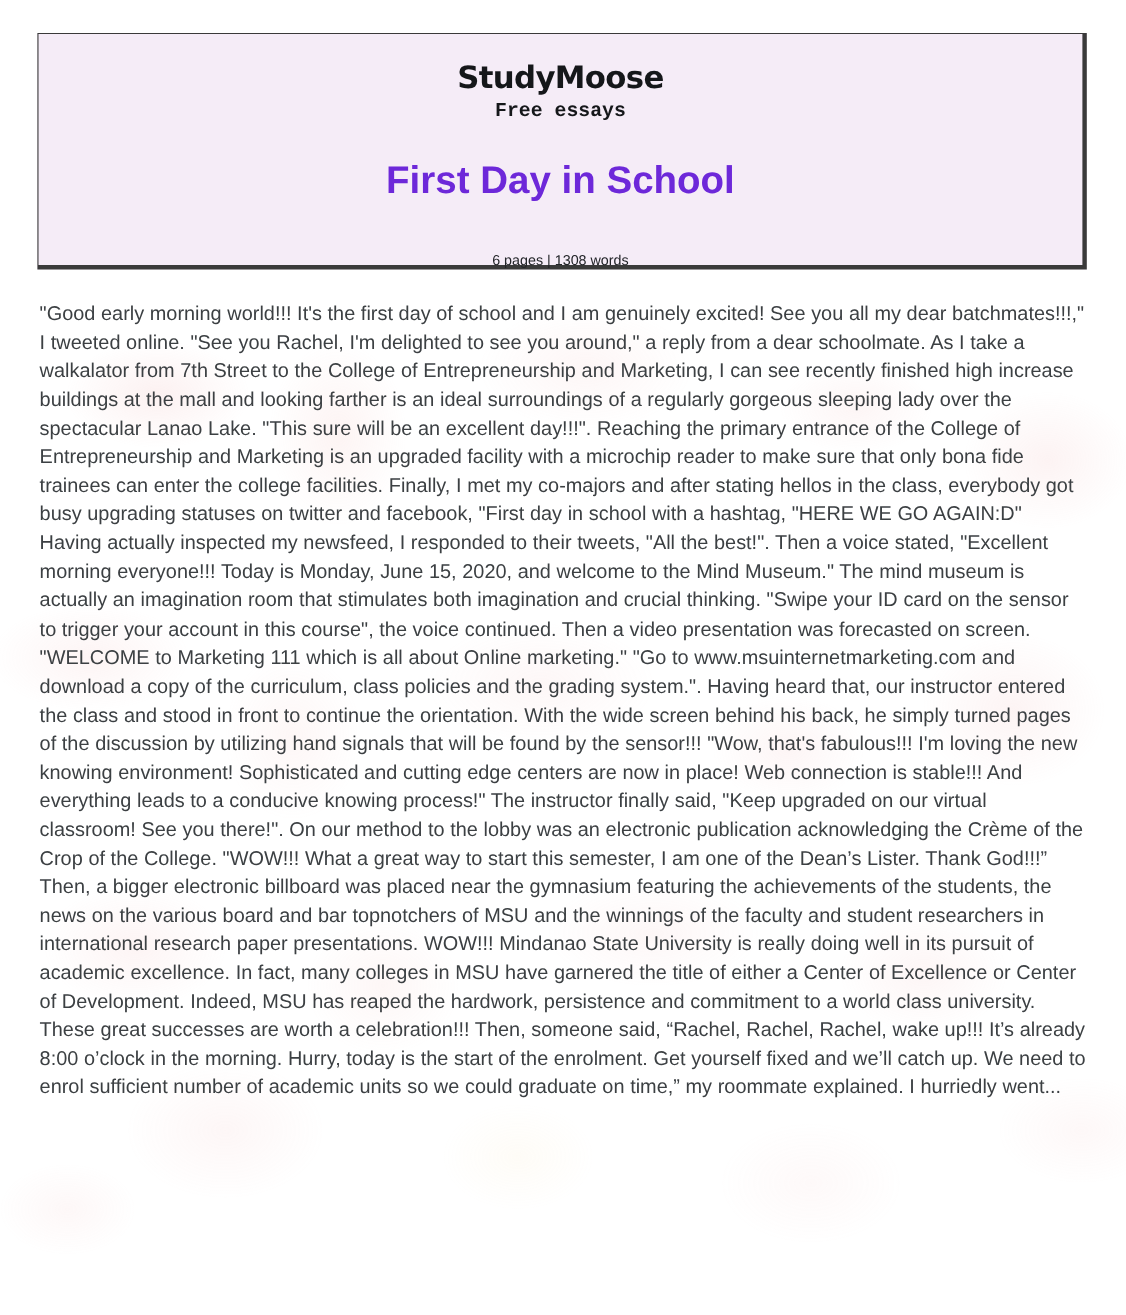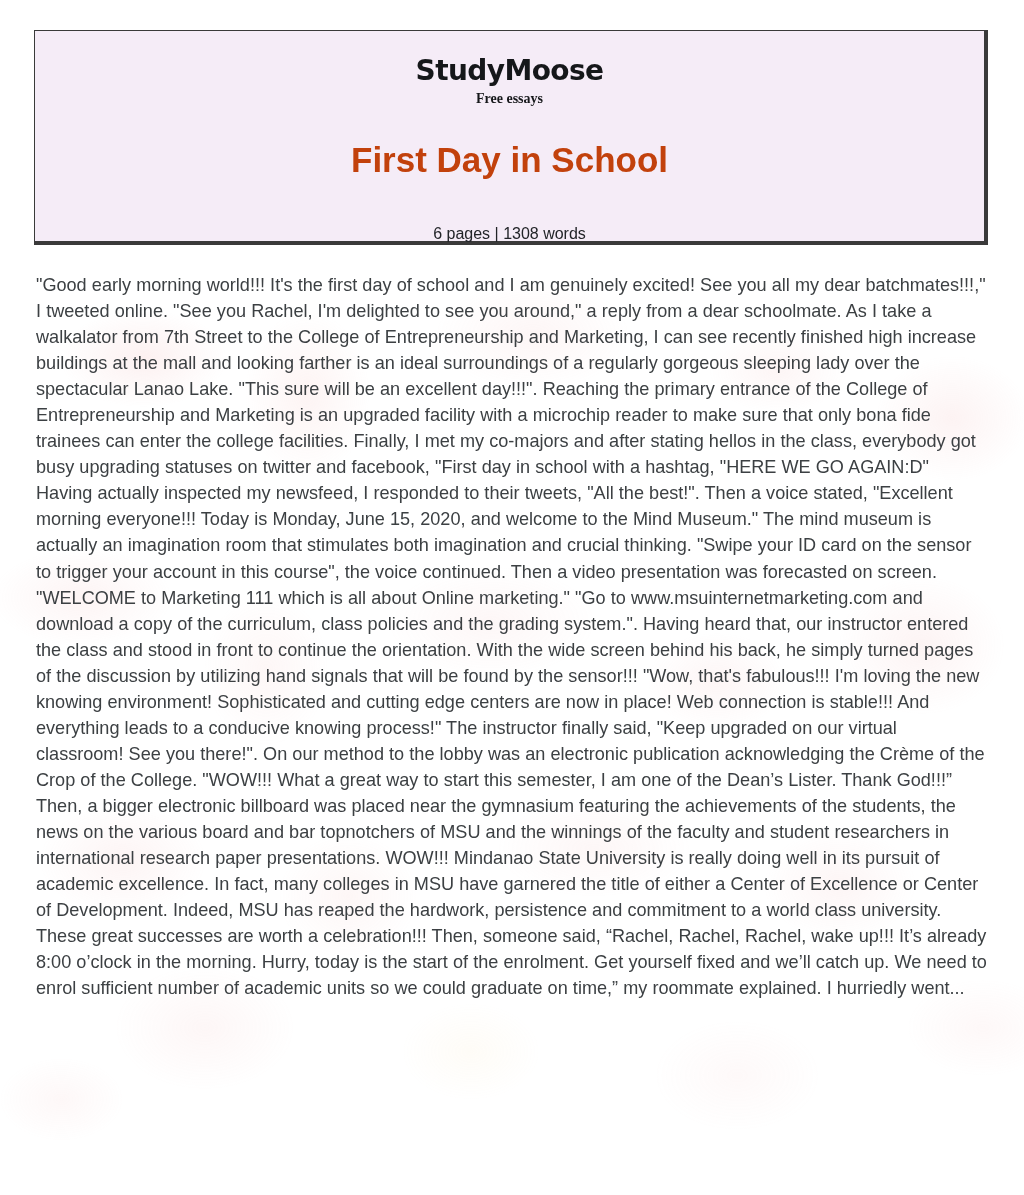--- a/index.html
+++ b/index.html
@@ -82,40 +82,40 @@
   .brand-name {
     font-family: "DejaVu Sans", sans-serif;
     font-weight: bold;
     font-size: 28px;
     letter-spacing: -0.6px;
     color: #15171a;
   }
 
   .brand-tagline {
     margin-top: 7px;
-    font-family: Liberation Serif, serif;
+    font-family: Liberation Mono, monospace;
     font-weight: bold;
-    font-size: 14px;
+    font-size: 18px;
     color: #15171a;
   }
 
   .essay-title {
     margin-top: 35px;
     font-family: "Liberation Sans", sans-serif;
     font-weight: bold;
     font-size: 35px;
-    color: #c2410c;
+    color: #6d28d9;
     text-align: center;
     line-height: 1.1;
   }
 
   .essay-meta {
     margin-top: 22px;
     font-family: "Liberation Sans", sans-serif;
-    font-size: 16px;
+    font-size: 13px;
     color: #222428;
     text-align: center;
   }
 
   
   .essay-body {
     position: absolute;
     left: 36px;
     top: 272px;
     width: 952px;

